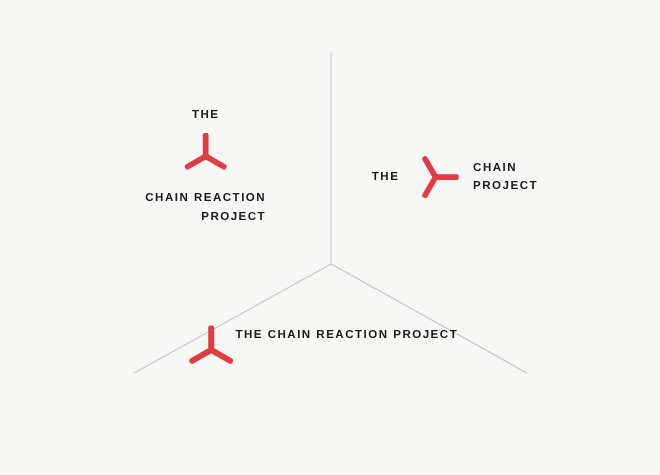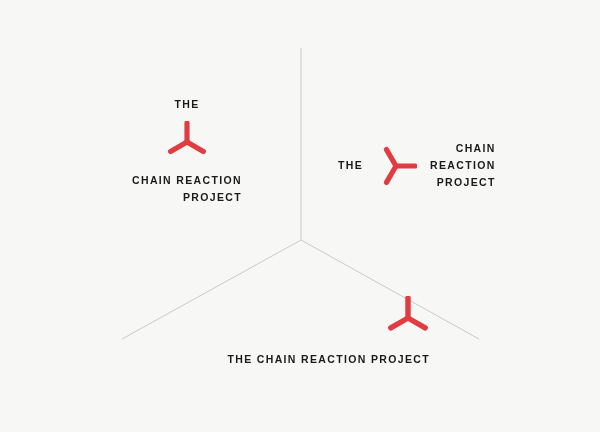--- a/index.html
+++ b/index.html
@@ -71,32 +71,32 @@
     flex-direction: row;
     align-items: center;
   }
   #lockup-horizontal-right .word-the {
     margin-right: 12px;
   }
   #lockup-horizontal-right .mark-wrap {
     margin-right: 13px;
   }
   #lockup-horizontal-right .name {
-    text-align: right;
+    text-align: left;
   }
 
   
   #lockup-stacked-bottom {
     position: absolute;
     left: 170px;
     top: 296px;
     width: 260px;
     display: flex;
-    flex-direction: column;
-    align-items: flex-end;
+    flex-direction: row;
+    align-items: flex-start;
   }
   #lockup-stacked-bottom .mark-wrap {
     margin-bottom: 11px;
   }
   #lockup-stacked-bottom .name {
     text-align: center;
   }
 </style>
 </head>
 <body>
@@ -136,21 +136,20 @@
         <g stroke="#e03c41" stroke-width="5.2" stroke-linecap="round" fill="none" transform="rotate(90 21 21)">
           <line x1="21" y1="21" x2="21" y2="2"></line>
           <line x1="21" y1="21" x2="4.6" y2="30.5"></line>
           <line x1="21" y1="21" x2="37.4" y2="30.5"></line>
         </g>
       </svg>
     </div>
 
     <div class="logo-text name">
       <div>CHAIN</div>
-      <div>REACTION</div>
       <div>PROJECT</div>
     </div>
   </div>
 
   <div id="lockup-stacked-bottom">
     <div class="mark-wrap">
       <svg class="mark" width="44" height="44" viewBox="0 0 42 42">
         <g stroke="#e03c41" stroke-width="5.2" stroke-linecap="round" fill="none">
           <line x1="21" y1="21" x2="21" y2="2"></line>
           <line x1="21" y1="21" x2="4.6" y2="30.5"></line>

